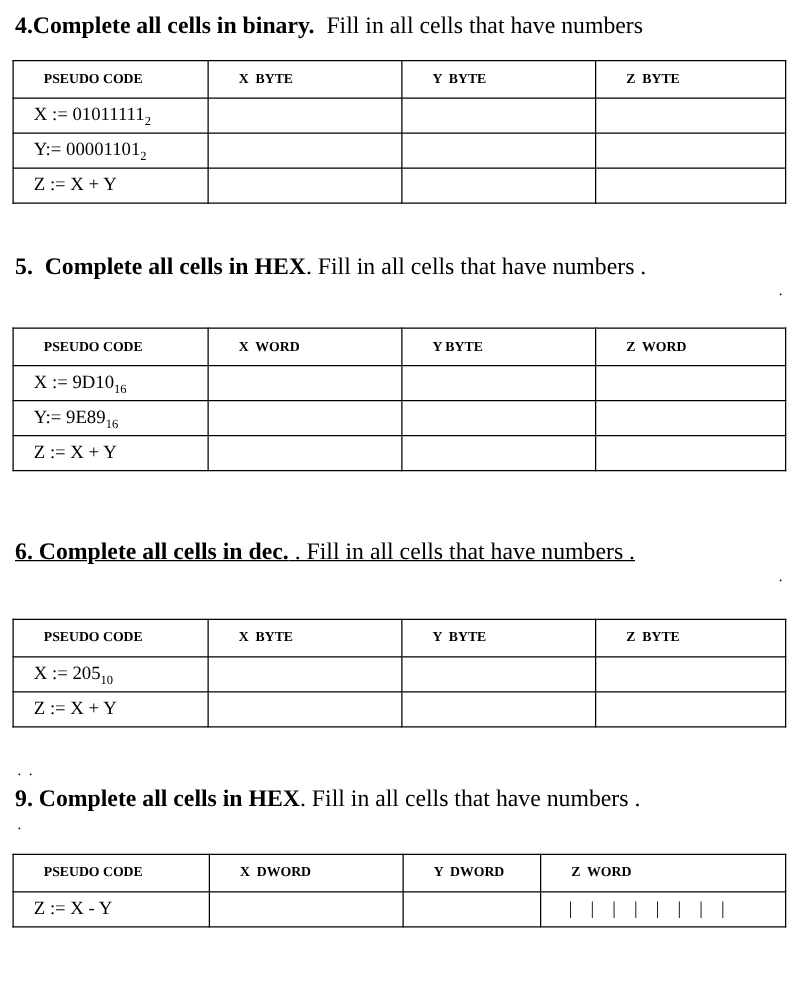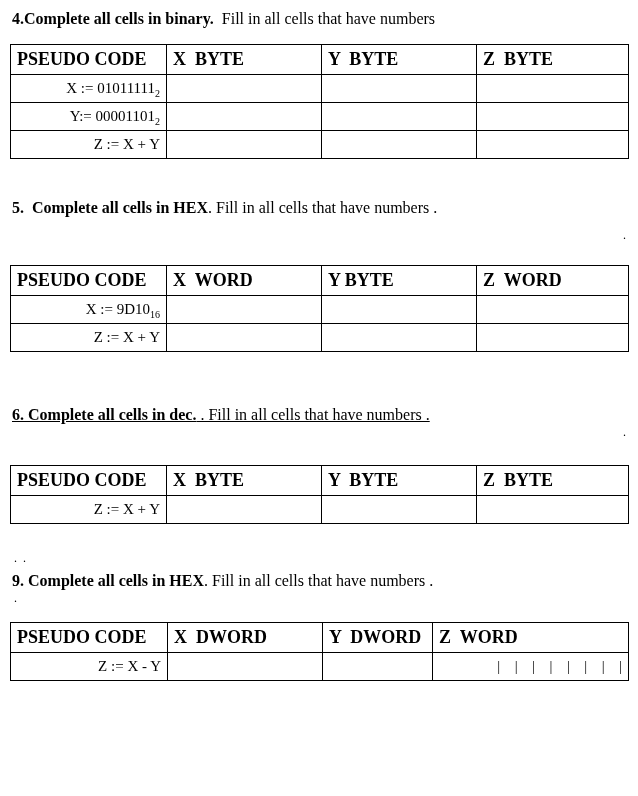--- a/index.html
+++ b/index.html
@@ -5,42 +5,42 @@
   * { box-sizing: border-box; margin: 0; padding: 0; }
   html, body { background: #ffffff; }
   body {
     width: 638px;
     min-height: 796px;
     color: #000000;
     font-family: "Liberation Serif", serif;
   }
   .page { padding: 6px 10px 4px 10px; }
 
-  .heading { font-size: 16px; line-height: 1.35; white-space: pre-wrap; }
+  .heading { font-size: 19px; line-height: 1.35; white-space: pre-wrap; }
   .dotline { font-size: 12px; line-height: 1.15; white-space: pre; }
   .dot-right { text-align: right; padding-right: 2px; }
   .dot-left  { text-align: left; padding-left: 4px; }
 
   .m-h4 { margin: 2px 0 0 2px; }
   .m-t4 { margin-top: 14px; }
-  .m-h5 { margin: 38px 0 11px 2px; }
+  .m-h5 { margin: 38px 0 0 2px; }
   .m-t5 { margin-top: 22px; }
   .m-h6 { margin: 52px 0 0 2px; text-decoration: underline; }
   .m-t6 { margin-top: 26px; }
   .m-d7a { margin-top: 28px; }
   .m-h7 { margin: 4px 0 0 2px; }
   .m-t7 { margin-top: 16px; }
 
   table.grid { border-collapse: collapse; table-layout: fixed; width: 618px; background: #fff; }
   .grid th, .grid td { border: 1px solid #000; vertical-align: middle; }
   .grid th {
-    font-size: 18px; font-weight: 700; text-align: left;
-    padding: 4px 6px; height: 30px; white-space: pre;
+    font-size: 11px; font-weight: 700; text-align: left;
+    padding: 4px 24px; height: 30px; white-space: pre;
   }
-  .grid td { font-size: 15px; padding: 2px 6px; height: 28px; text-align: right; }
+  .grid td { font-size: 15px; padding: 2px 16px; height: 28px; }
   td.code { white-space: pre; }
   sub { font-size: 10px; line-height: 0; }
 
   td.marks { padding-left: 22px; }
   .tick-marks { white-space: pre; font-size: 14.5px; }
 
   .c1 { width: 156px; } .c2 { width: 155px; } .c3 { width: 155px; } .c4 { width: 152px; }
   .d1 { width: 157px; } .d2 { width: 155px; } .d3 { width: 110px; } .d4 { width: 196px; }
 </style>
 </head>
@@ -107,20 +107,26 @@
         </tr>
       </thead>
       <tbody>
         <tr>
           <td class="code"><span>X := 9D10</span><sub>16</sub></td>
           <td class="blank"></td>
           <td class="blank"></td>
           <td class="blank"></td>
         </tr>
         <tr>
+          <td class="code"><span>Y:= 9E89</span><sub>16</sub></td>
+          <td class="blank"></td>
+          <td class="blank"></td>
+          <td class="blank"></td>
+        </tr>
+        <tr>
           <td class="code"><span>Z := X + Y</span><sub></sub></td>
           <td class="blank"></td>
           <td class="blank"></td>
           <td class="blank"></td>
         </tr>
       </tbody>
     </table>
   </section>
 
   <section>
@@ -135,20 +141,26 @@
         </colgroup>
       <thead>
         <tr>
           <th>PSEUDO CODE</th>
           <th>X  BYTE</th>
           <th>Y  BYTE</th>
           <th>Z  BYTE</th>
         </tr>
       </thead>
       <tbody>
+        <tr>
+          <td class="code"><span>X := 205</span><sub>10</sub></td>
+          <td class="blank"></td>
+          <td class="blank"></td>
+          <td class="blank"></td>
+        </tr>
         <tr>
           <td class="code"><span>Z := X + Y</span><sub></sub></td>
           <td class="blank"></td>
           <td class="blank"></td>
           <td class="blank"></td>
         </tr>
       </tbody>
     </table>
   </section>
 

